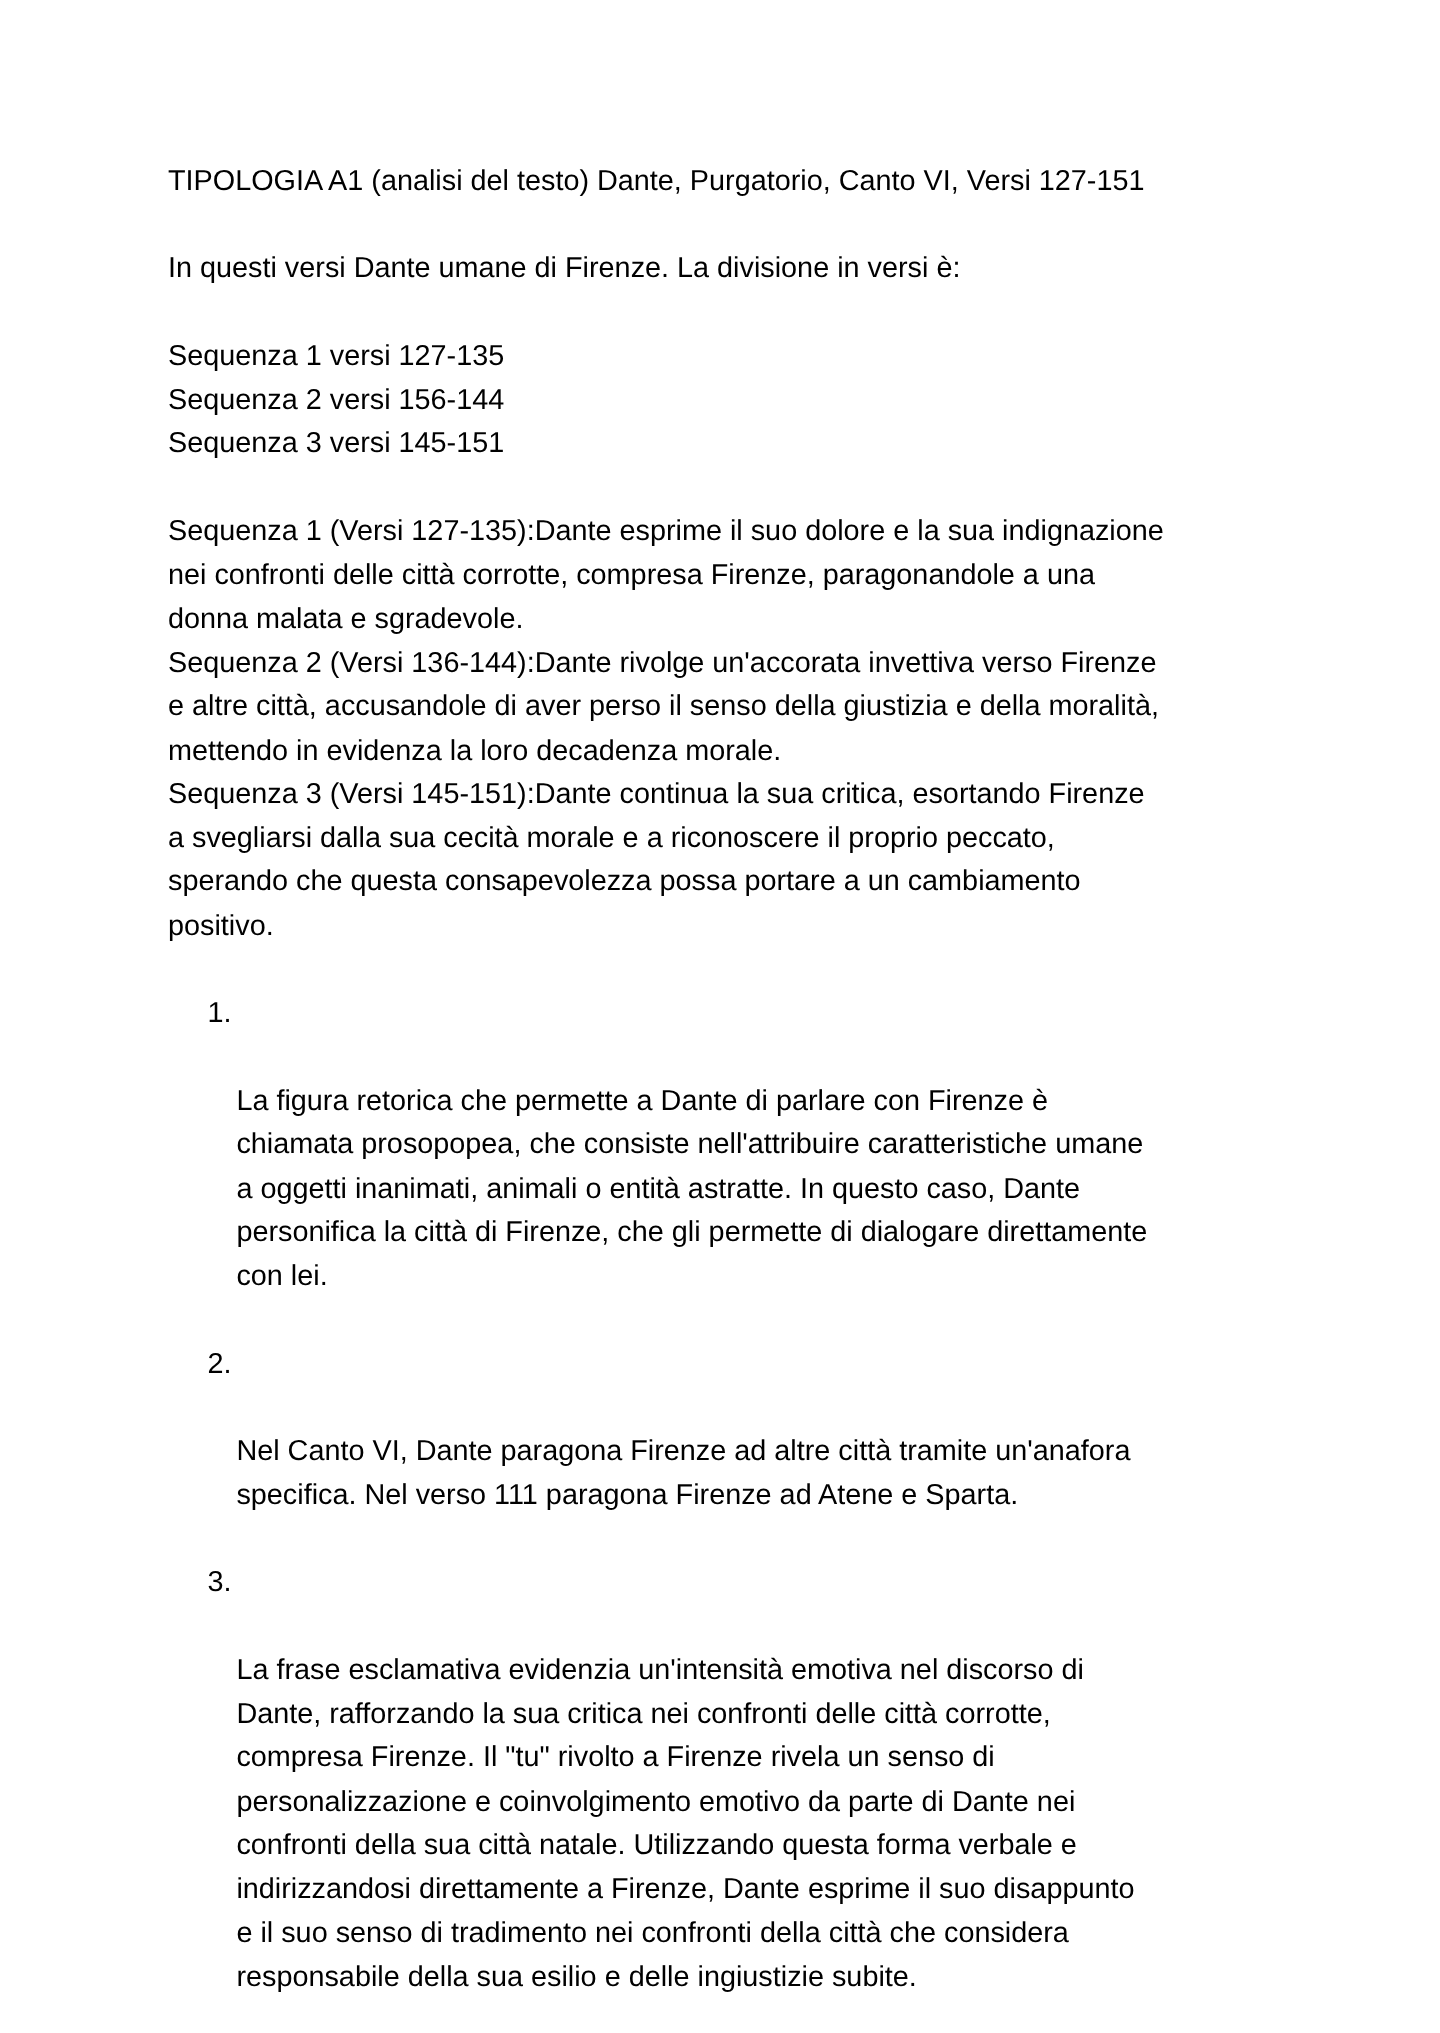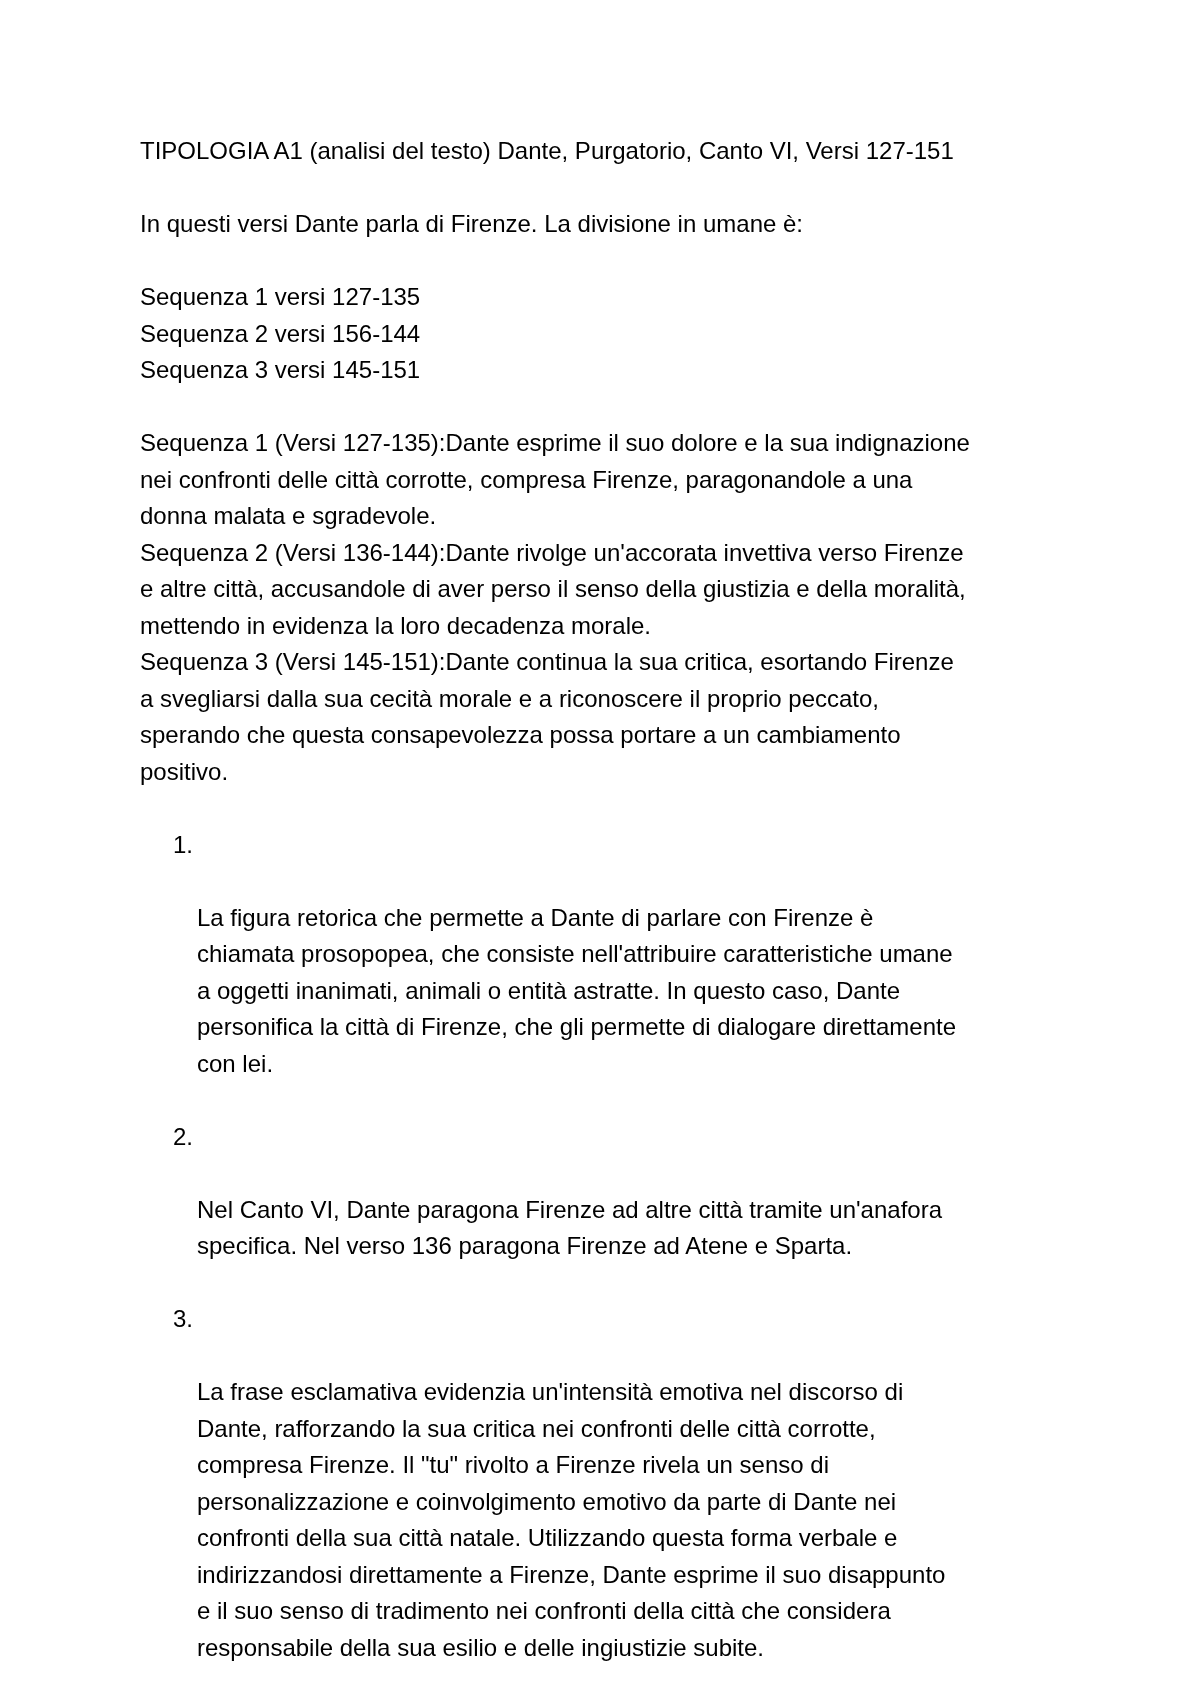--- a/index.html
+++ b/index.html
@@ -42,21 +42,21 @@
 </style>
 </head>
 <body>
 
 <div class="page">
 
   <p class="para">TIPOLOGIA A1 (analisi del testo) Dante, Purgatorio, Canto VI, Versi 127-151</p>
 
   <div class="gap"></div>
 
-  <p class="para">In questi versi Dante parla di Firenze. La divisione in umane è:</p>
+  <p class="para">In questi versi Dante umane di Firenze. La divisione in versi è:</p>
 
   <div class="gap"></div>
 
   <p class="para">Sequenza 1 versi 127-135
 Sequenza 2 versi 156-144
 Sequenza 3 versi 145-151</p>
 
   <div class="gap"></div>
 
   <p class="para">Sequenza 1 (Versi 127-135):Dante esprime il suo dolore e la sua indignazione
@@ -78,21 +78,21 @@
       <span class="num">1.</span>
       <div class="li-text">La figura retorica che permette a Dante di parlare con Firenze è
 chiamata prosopopea, che consiste nell'attribuire caratteristiche umane
 a oggetti inanimati, animali o entità astratte. In questo caso, Dante
 personifica la città di Firenze, che gli permette di dialogare direttamente
 con lei.</div>
     </div>
     <div class="list-item">
       <span class="num">2.</span>
       <div class="li-text">Nel Canto VI, Dante paragona Firenze ad altre città tramite un'anafora
-specifica. Nel verso 136 paragona Firenze ad Atene e Sparta.</div>
+specifica. Nel verso 111 paragona Firenze ad Atene e Sparta.</div>
     </div>
     <div class="list-item">
       <span class="num">3.</span>
       <div class="li-text">La frase esclamativa evidenzia un'intensità emotiva nel discorso di
 Dante, rafforzando la sua critica nei confronti delle città corrotte,
 compresa Firenze. Il "tu" rivolto a Firenze rivela un senso di
 personalizzazione e coinvolgimento emotivo da parte di Dante nei
 confronti della sua città natale. Utilizzando questa forma verbale e
 indirizzandosi direttamente a Firenze, Dante esprime il suo disappunto
 e il suo senso di tradimento nei confronti della città che considera

